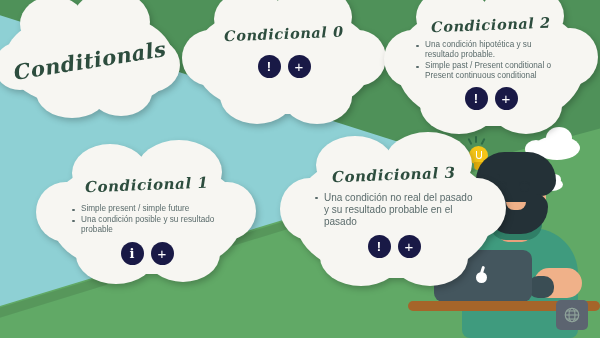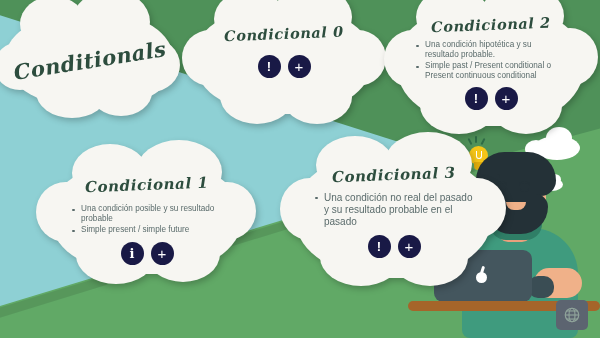--- a/index.html
+++ b/index.html
@@ -438,22 +438,22 @@
       <div class="lobe l1"></div>
       <div class="lobe l2"></div>
       <div class="lobe l3"></div>
       <div class="lobe l4"></div>
       <div class="lobe l5"></div>
       <div class="lobe l6"></div>
     </div>
     <div class="cloud-content">
       <div class="cloud-title">Condicional  1</div>
       <ul class="cloud-list">
+        <li>Simple present / simple future</li>
         <li>Una condición posible y su resultado probable</li>
-        <li>Simple present / simple future</li>
       </ul>
       <div class="badge-row">
         <div class="badge info">i</div>
         <div class="badge plus">+</div>
       </div>
     </div>
   </div>
 
   <div class="cloud" id="cloud-3">
     <div class="cloud-body">

